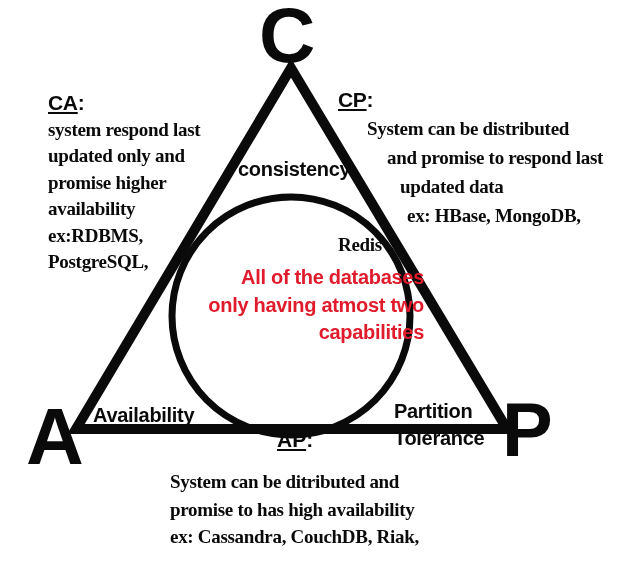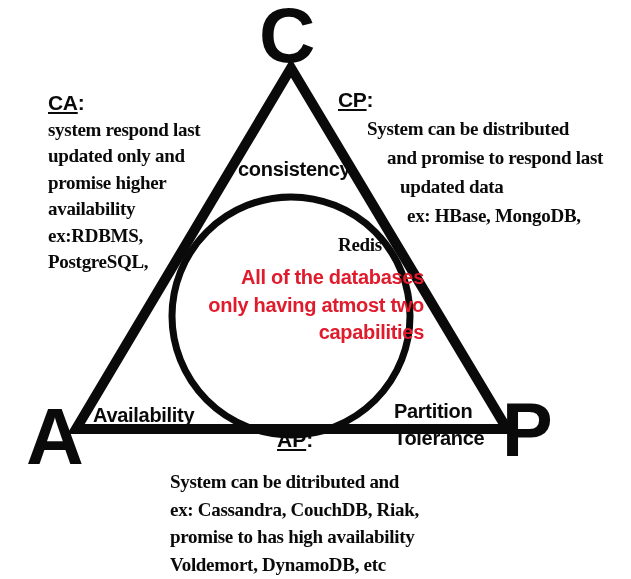--- a/index.html
+++ b/index.html
@@ -94,18 +94,17 @@
     <span class="line">and promise to respond last</span>
     <span class="line">updated data</span>
     <span class="line">ex: HBase, MongoDB,</span>
     <span class="line">Redis</span>
   </div>
 
   <div class="abs heading" id="ap-heading"><span class="u">AP</span><span>:</span></div>
 
   <div class="abs note" id="ap-note">
     <span class="line">System can be ditributed and</span>
+    <span class="line">promise to has high availability</span>
     <span class="line">ex: Cassandra, CouchDB, Riak,</span>
-    <span class="line">promise to has high availability</span>
-    <span class="line">Voldemort, DynamoDB, etc</span>
   </div>
 
 </div>
 
 </body></html>

